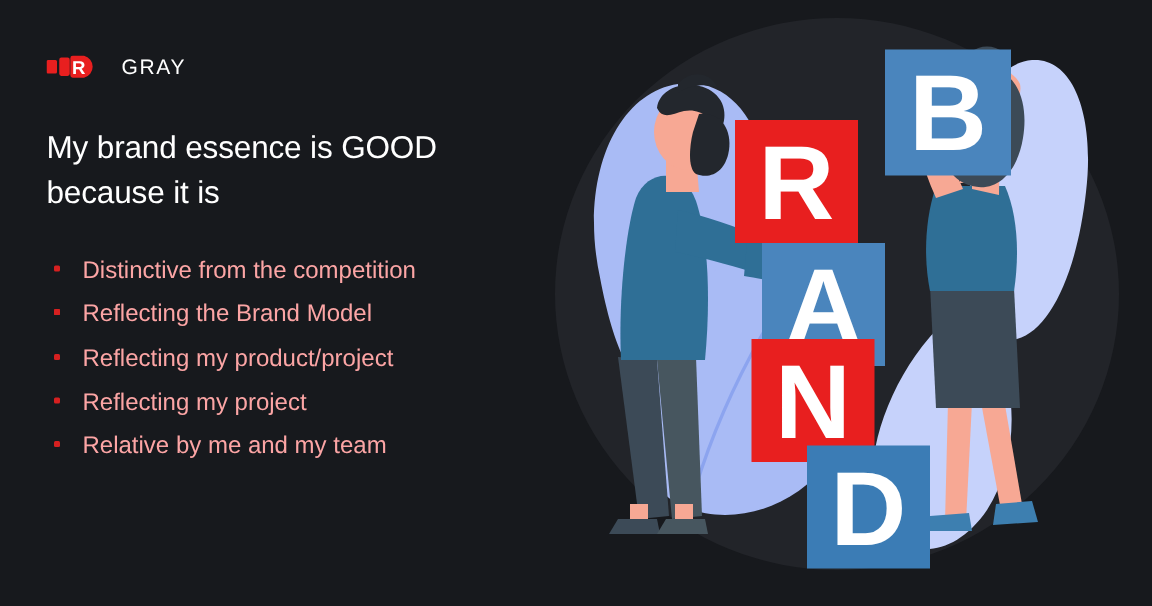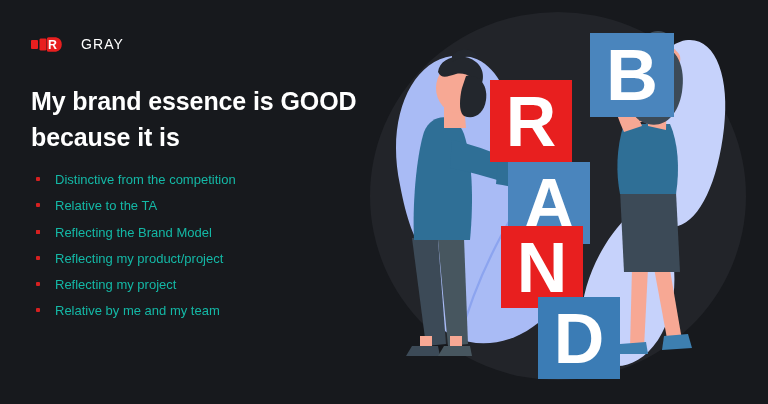--- a/index.html
+++ b/index.html
@@ -44,39 +44,39 @@
     margin-left:4px;
     line-height:1;
   }
 
   
   .title {
     position:absolute;
     left:31px; top:84px;
     width:350px;
     color:#ffffff;
-    font-size:25px;
-    font-weight:bold;
+    font-size:21px;
+    font-weight:normal;
     line-height:1.42;
     letter-spacing:-0.1px;
   }
 
   
   .bullets {
     position:absolute;
     left:34px; top:173px;
     width:340px;
     list-style:none;
   }
   .bullets li {
     position:relative;
     padding-left:21px;
     margin-bottom:13.3px;
-    color:#14b8a6;
-    font-size:13px;
+    color:#fca5a5;
+    font-size:16px;
     font-weight:400;
     line-height:1;
     white-space:nowrap;
   }
   .bullets li .dot {
     position:absolute;
     left:2px; top:4px;
     width:4px; height:4px;
     background:#d62020;
     border-radius:1px;
@@ -115,21 +115,20 @@
       <span>because it is</span>
     </h1>
 
     <ul class="bullets">
       <li>
         <span class="dot"></span>
         <span>Distinctive from the competition</span>
       </li>
       <li>
         <span class="dot"></span>
-        <span>Relative to the TA</span>
       </li>
       <li>
         <span class="dot"></span>
       </li>
       <li>
         <span class="dot"></span>
         <span>Reflecting the Brand Model</span>
       </li>
       <li>
         <span class="dot"></span>

